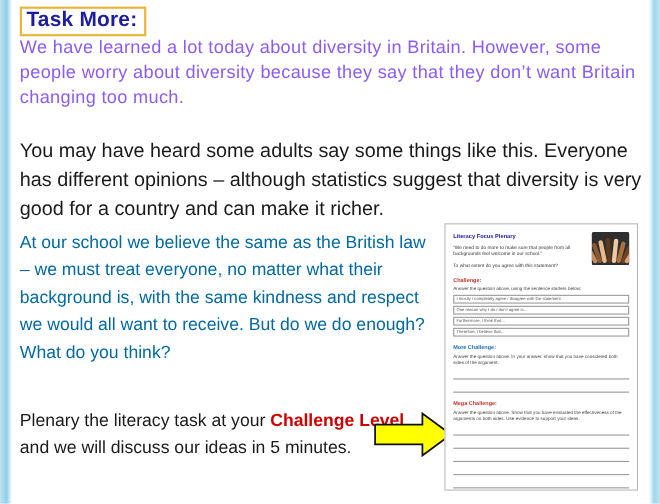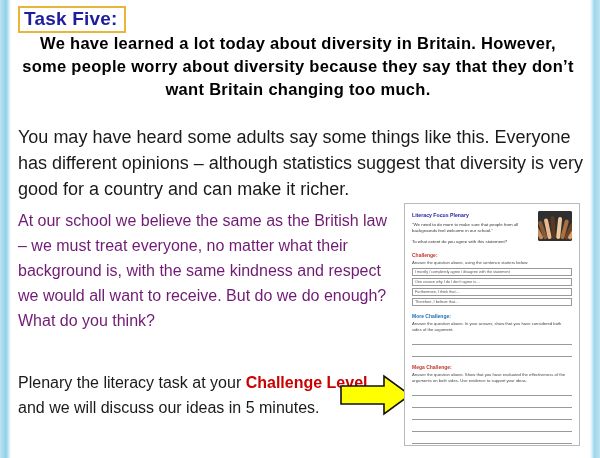--- a/index.html
+++ b/index.html
@@ -61,44 +61,43 @@
     line-height: 20px;
     letter-spacing: 0.2px;
   }
   
   .para-purple {
     position: absolute;
     left: 4px;
     top: 32px;
     width: 560px;
     font-size: 16.5px;
-    font-weight: bold;
-    color: #000000;
+    font-weight: normal;
+    color: #8b5cf6;
     line-height: 23px;
     letter-spacing: 0.3px;
-    text-align: center;
   }
   
   .para-black {
     position: absolute;
     left: 4px;
     top: 124px;
     width: 566px;
     font-size: 18px;
     color: #1a1a1a;
     line-height: 26px;
   }
   
   .para-teal {
     position: absolute;
     left: 4px;
     top: 208px;
     width: 372px;
     font-size: 16px;
-    color: #701a75;
+    color: #0369a1;
     line-height: 25px;
   }
   
   .para-final {
     position: absolute;
     left: 4px;
     top: 370px;
     width: 350px;
     font-size: 16px;
     color: #1a1a1a;
@@ -189,21 +188,21 @@
 <body>
 
 <div class="slide">
 
   <div class="stripe-left"></div>
   <div class="stripe-right"></div>
 
   <div class="content">
 
     <div class="title-box">
-      <span class="title-text">Task Five:</span>
+      <span class="title-text">Task More:</span>
     </div>
 
     <div class="para-purple">We have learned a lot today about diversity in Britain. However, some people worry about diversity because they say that they don’t want Britain changing too much.</div>
 
     <div class="para-black">You may have heard some adults say some things like this. Everyone has different opinions – although statistics suggest that diversity is very good for a country and can make it richer.</div>
 
     <div class="para-teal">At our school we believe the same as the British law – we must treat everyone, no matter what their background is, with the same kindness and respect we would all want to receive. But do we do enough? What do you think?</div>
 
     <div class="para-final">
       <span>Plenary the literacy task at your </span><span class="challenge-red">Challenge Level</span><span> and we will discuss our ideas in 5 minutes.</span>

